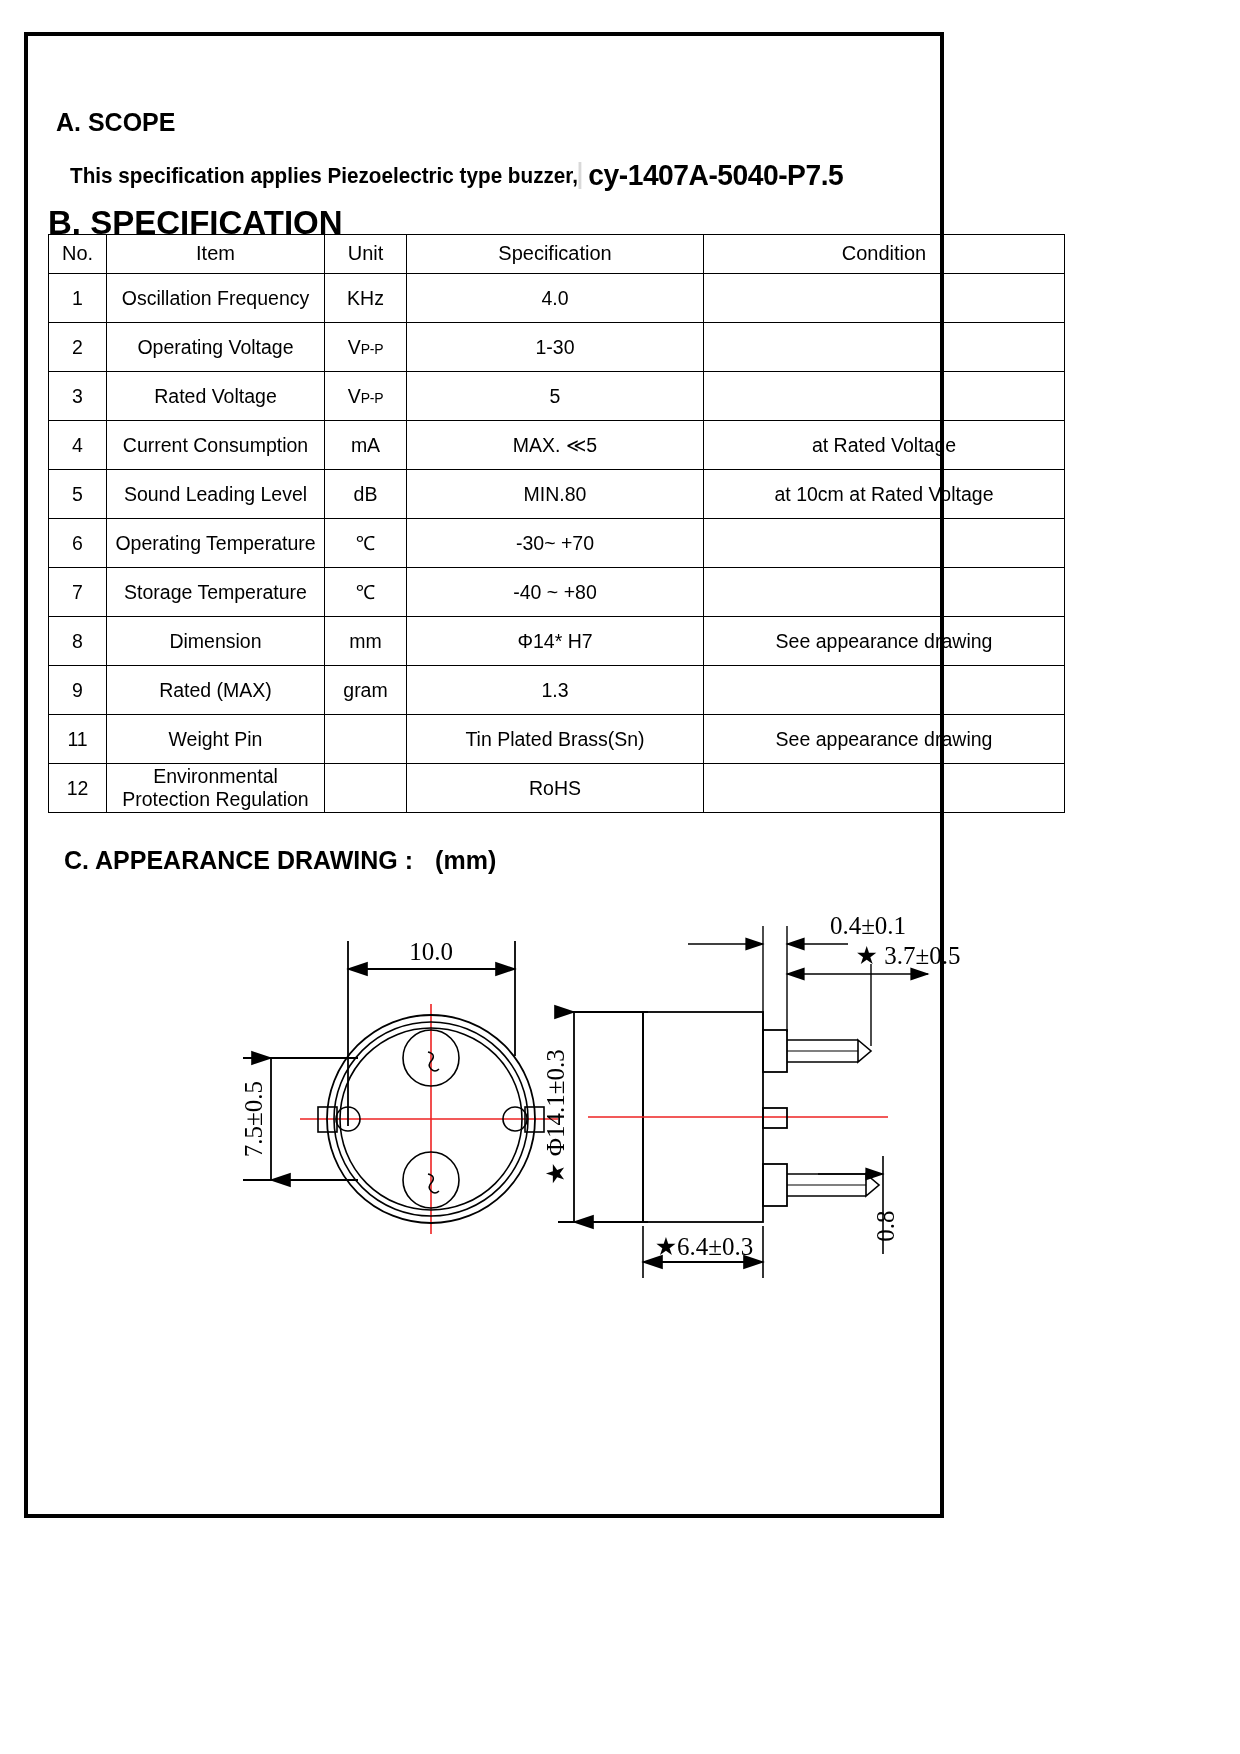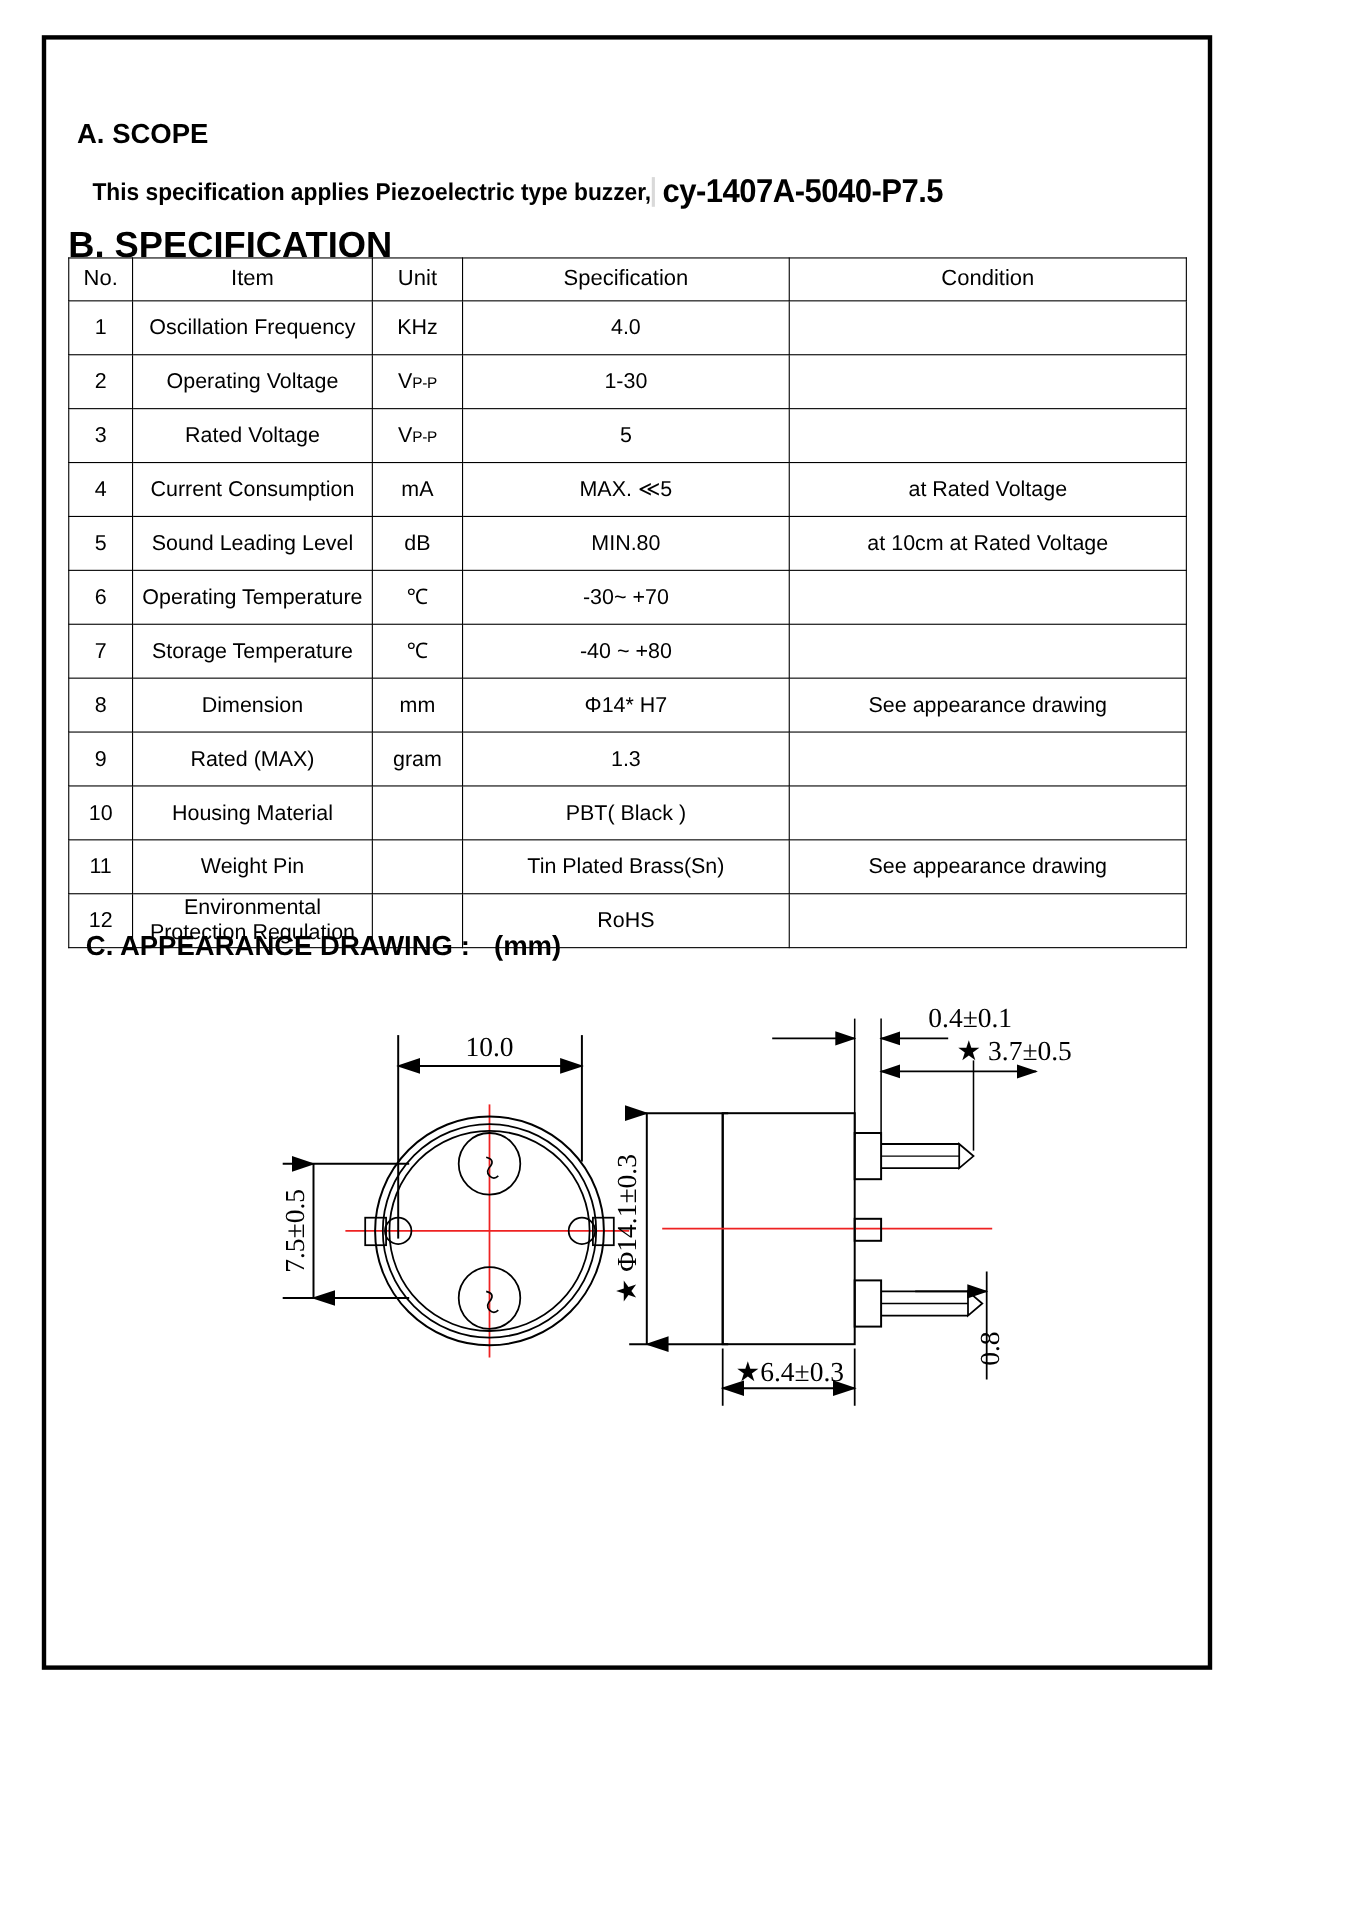--- a/index.html
+++ b/index.html
@@ -12,23 +12,23 @@
     height: 1754px;
     font-family: "Liberation Sans", sans-serif;
     color: #000000;
     position: relative;
     overflow: hidden;
   }
 
   
   #page-frame {
     position: absolute;
-    left: 38px;
+    left: 24px;
     top: 32px;
-    width: 1064px;
+    width: 920px;
     height: 1486px;
     border: 4px solid #000;
     box-sizing: border-box;
     background: #fff;
   }
 
   #page-inner {
     position: absolute;
     left: 0;
     top: 0;
@@ -250,27 +250,20 @@
               <td>See appearance drawing</td>
             </tr>
             <tr>
               <td>9</td>
               <td>Rated (MAX)</td>
               <td>gram</td>
               <td>1.3</td>
               <td></td>
             </tr>
             <tr>
-              <td>10</td>
-              <td>Housing Material</td>
-              <td></td>
-              <td>PBT( Black )</td>
-              <td></td>
-            </tr>
-            <tr>
               <td>11</td>
               <td>Weight Pin</td>
               <td></td>
               <td>Tin Plated Brass(Sn)</td>
               <td>See appearance drawing</td>
             </tr>
             <tr>
               <td>12</td>
               <td class="cell-two-line"><span>Environmental</span><br><span>Protection Regulation</span></td>
               <td></td>

